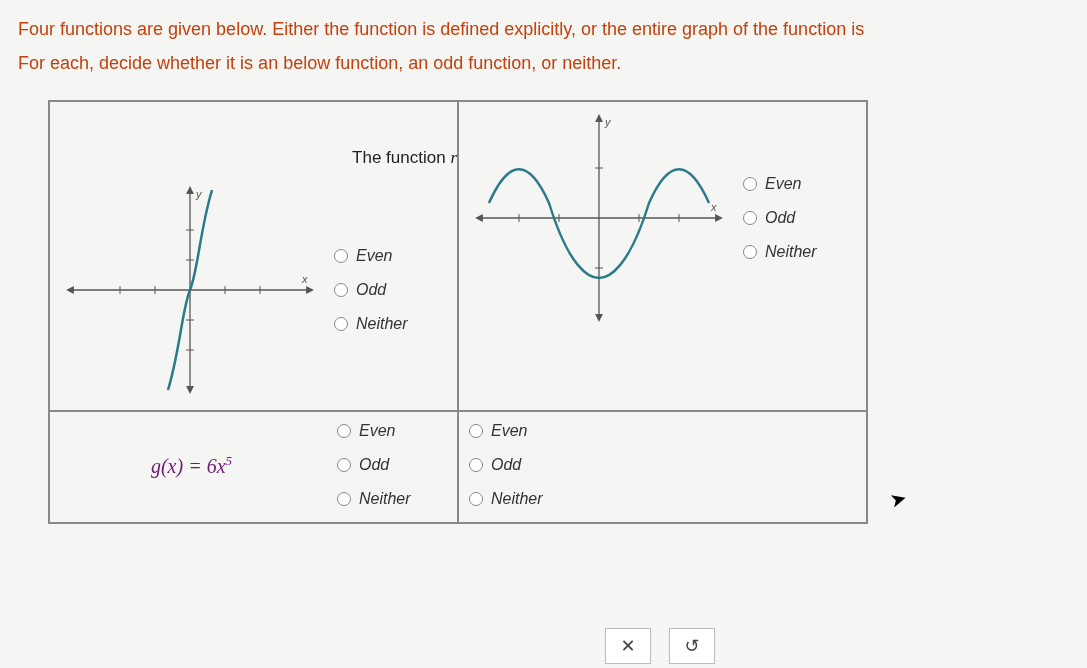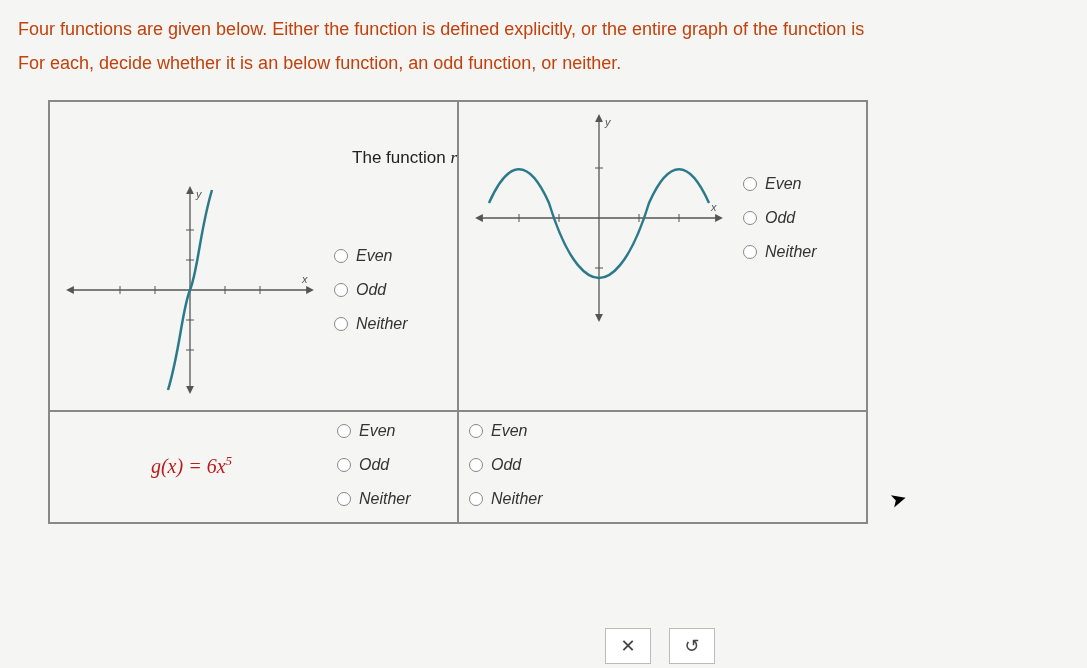--- a/index.html
+++ b/index.html
@@ -38,21 +38,21 @@
   .cell-header .fn { font-style: italic; font-family: 'Times New Roman', serif; }
   .cell-body {
     display: flex;
     align-items: center;
     padding: 6px 10px 10px;
     gap: 14px;
     min-height: 110px;
   }
   .top .cell-body { min-height: 230px; }
   .graph-wrap { flex: 0 0 260px; height: 220px; }
-  .eq-wrap { flex: 1; font-family: 'Times New Roman', serif; font-size: 20px; font-style: italic; color: #b91c1c; text-align: center;}
+  .eq-wrap { flex: 1; font-family: 'Times New Roman', serif; font-size: 20px; font-style: italic; color: #701a75; text-align: center;}
   .eq-wrap sup { font-size: 0.65em; }
   .choices { display: flex; flex-direction: column; gap: 16px; font-size: 16px; color: #333; min-width: 110px;}
   .choice { display: flex; align-items: center; gap: 8px; cursor: pointer; font-style: italic;}
   .radio {
     width: 14px; height: 14px; border: 1.5px solid #888; border-radius: 50%; display:inline-block;
     background: #fff;
   }
   .toolbar {
     position: absolute;
     left: 605px;

